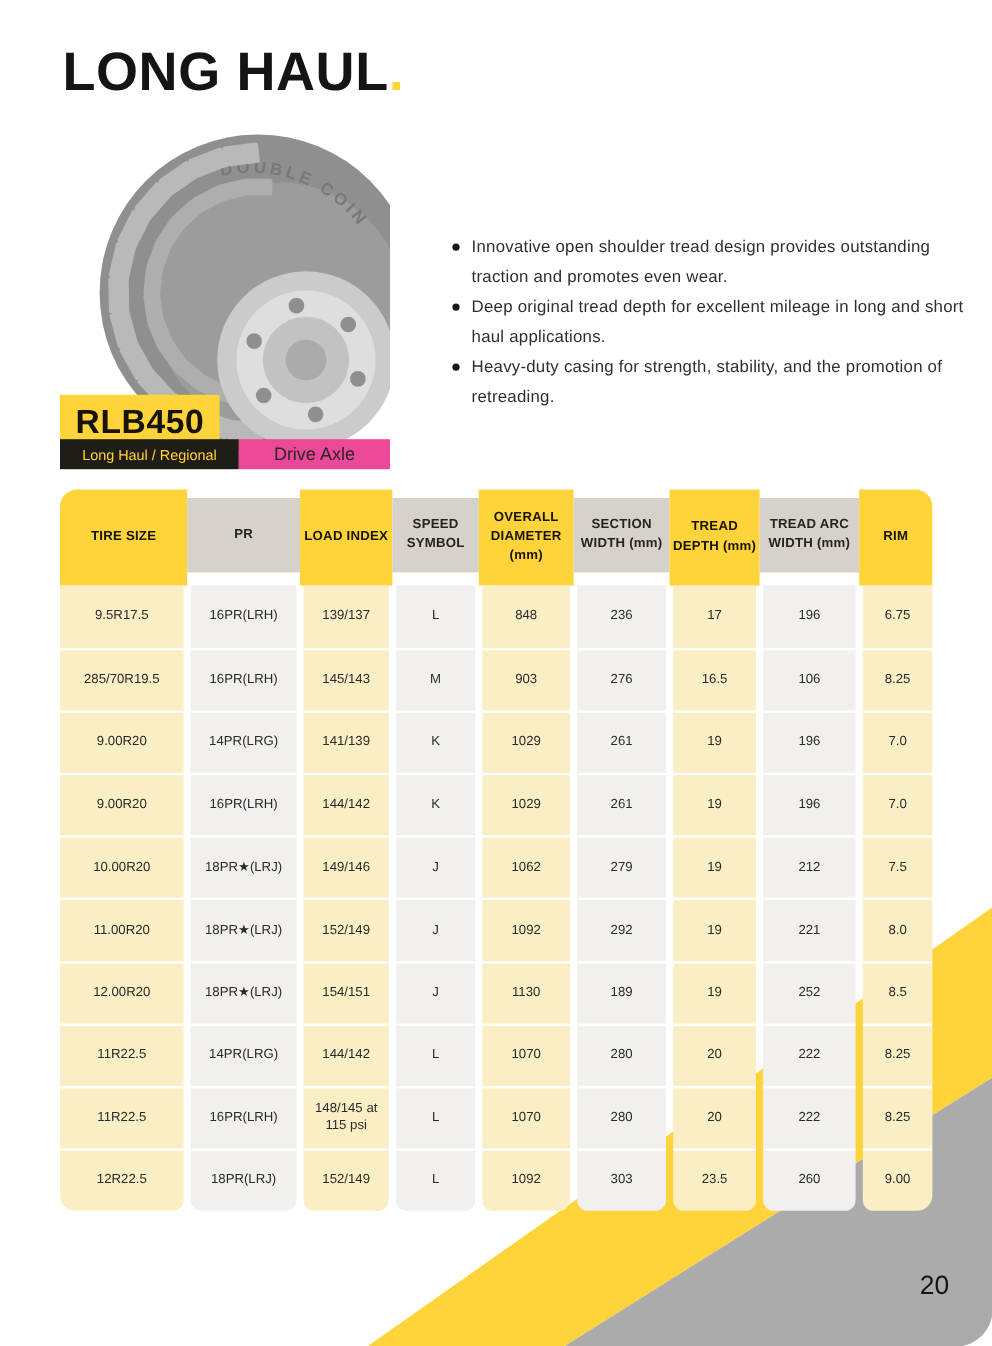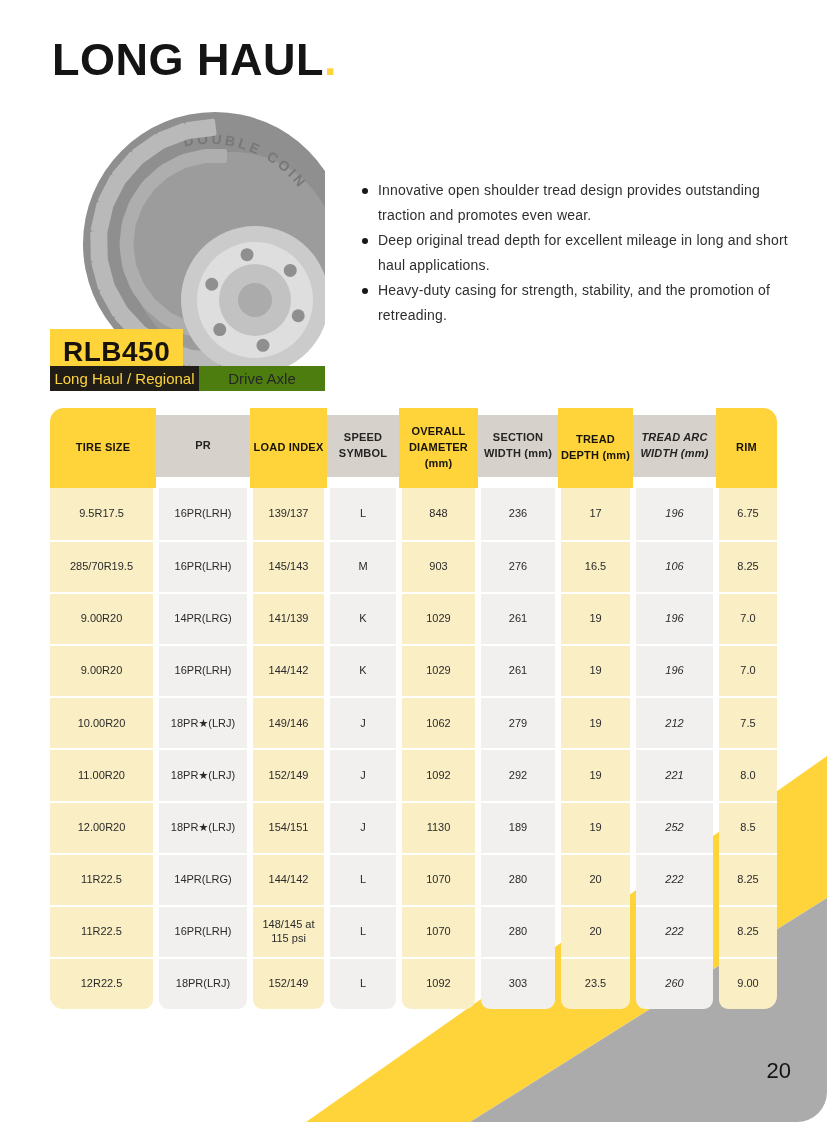--- a/index.html
+++ b/index.html
@@ -15,26 +15,26 @@
   .title .dot{color:var(--accent-yellow,#FFD43B);}
 
   
   .hero{position:absolute;left:47px;top:106px;width:278px;height:286px;}
   .hero svg{display:block;}
   .model-badge{position:absolute;left:3px;top:223px;height:37px;display:inline-flex;
     align-items:center;padding:4px 13px;background:var(--accent-yellow,#FFD43B);
     color:#17130a;font-size:28px;font-weight:bold;letter-spacing:.5px;}
   .badge-row{position:absolute;left:3px;top:260px;display:flex;}
   .category-badge{width:149px;height:25px;display:flex;align-items:center;justify-content:center;
-    background:var(--badge-black,#201D17);color:var(--accent-yellow,#FFD43B);font-size:15px;}
+    background:var(--badge-black,#201D17);color:var(--accent-yellow,#FFD43B);font-size:12px;}
   .axle-badge{width:126px;height:25px;display:flex;align-items:center;justify-content:center;
-    background:#4d7c0f;color:#262626;font-size:15px;}
-
-  
-  .features{position:absolute;left:362px;top:178px;width:432px;margin:0;padding:0;list-style:none;}
+    background:#ec4899;color:#262626;font-size:15px;}
+
+  
+  .features{position:absolute;left:362px;top:178px;width:432px;margin:15px;padding:0;list-style:none;}
   .features li{display:flex;}
   .fdot{width:6px;height:6px;border-radius:50%;background:#181818;margin:10px 10px 0 0;flex:none;}
   .ftext{font-size:14px;line-height:25px;color:#2e2e2e;letter-spacing:.2px;}
 
   
   .spec-table{position:absolute;left:50px;top:408px;width:727px;display:flex;align-items:flex-start;}
   .strip{display:flex;flex-direction:column;flex:none;}
   .hcell{display:flex;align-items:center;justify-content:center;text-align:center;
     font-size:11px;font-weight:bold;line-height:1.45;letter-spacing:.2px;padding:0 2px;
     box-sizing:border-box;color:#17130a;}
@@ -239,21 +239,21 @@
           <div class="cell">19</div>
           <div class="cell">19</div>
           <div class="cell">19</div>
           <div class="cell">19</div>
           <div class="cell">19</div>
           <div class="cell">20</div>
           <div class="cell">20</div>
           <div class="cell">23.5</div>
         </div>
       </div>
-      <div class="strip gray" style="width: 83px; font-style: italic;">
+      <div class="strip gray" style="width: 83px;">
         <div class="hcell">TREAD ARC WIDTH (mm)</div>
         <div class="tbody">
           <div class="cell">196</div>
           <div class="cell">106</div>
           <div class="cell">196</div>
           <div class="cell">196</div>
           <div class="cell">212</div>
           <div class="cell">221</div>
           <div class="cell">252</div>
           <div class="cell">222</div>

